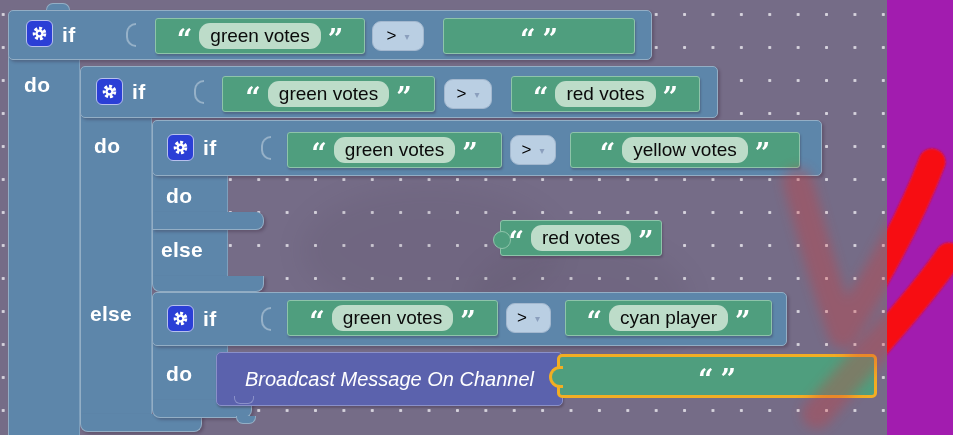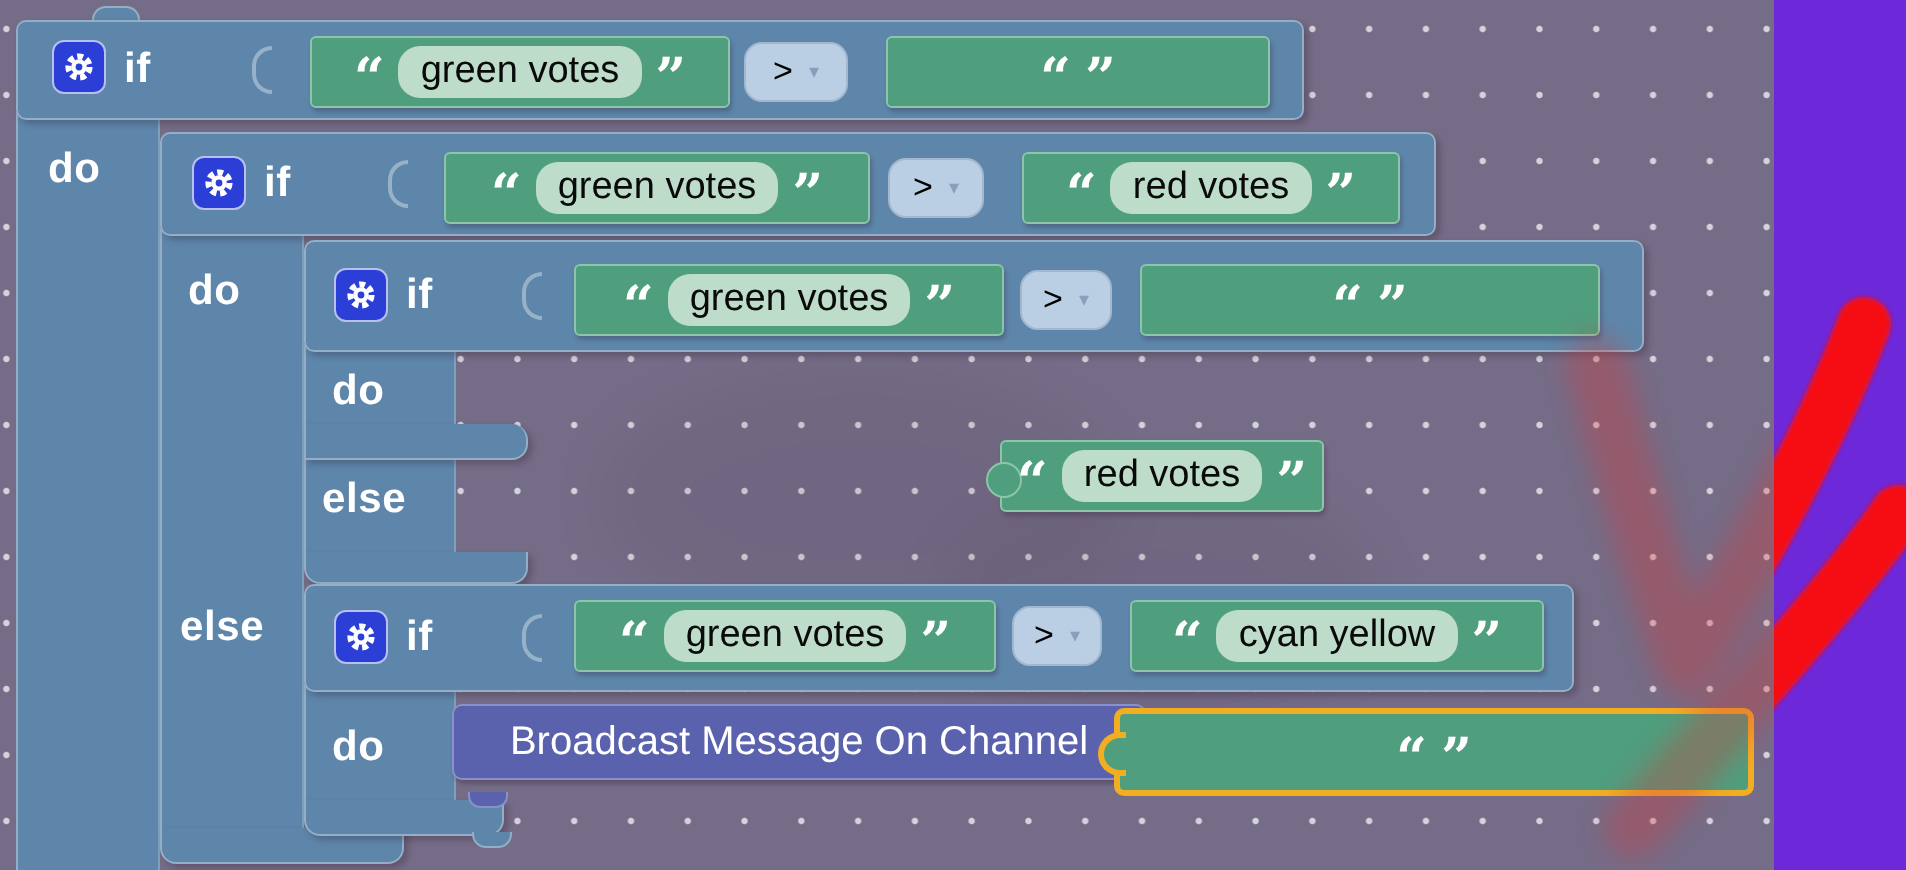--- a/index.html
+++ b/index.html
@@ -1,17 +1,17 @@
 <!DOCTYPE html>
 <html><head>
 <meta charset="utf-8">
 <style>
   * { margin:0; padding:0; box-sizing:border-box; }
   body { background:#ffffff; font-family:"Liberation Sans", sans-serif; }
-  .stage { position:relative; width:953px; height:435px; overflow:hidden; background:#6d28d9; }
+  .stage { position:relative; width:953px; height:435px; overflow:hidden; background:#a21caf; }
   .workspace {
     position:absolute; left:0; top:0; width:887px; height:435px;
     background-color:#756c87;
     background-image:radial-gradient(circle, #d5d2dc 1.3px, rgba(0,0,0,0) 1.9px);
     background-size:28.4px 33px; background-position:-11px -2px;
   }
   .smudge { position:absolute; border-radius:50%; background:#3a2c3e; filter:blur(14px); opacity:.08; pointer-events:none; }
 
   
   .hdr { position:absolute; background:#5d86aa; border:1px solid #93aec5; border-radius:5px;
@@ -141,20 +141,21 @@
       <span class="quote">“</span>
       <span class="tfield">green votes</span>
       <span class="quote">”</span>
     </div>
     <div class="dd" style="left:510px; top:135px; width:46px;">
       <span class="op">&gt;</span>
       <span class="caret">▾</span>
     </div>
     <div class="tblock" style="left:570px; top:132px; width:230px;">
       <span class="quote">“</span>
+      <span class="tfield">yellow votes</span>
       <span class="quote">”</span>
     </div>
     <div class="kw" style="left:166px; top:184px;">do</div>
     <div class="kw" style="left:161px; top:238px;">else</div>
 
     <div class="tblock" style="left:500px; top:220px; width:162px; z-index:5;">
       <span class="quote">“</span>
       <span class="tfield">red votes</span>
       <span class="quote">”</span>
     </div>
@@ -176,26 +177,26 @@
       <span class="quote">“</span>
       <span class="tfield">green votes</span>
       <span class="quote">”</span>
     </div>
     <div class="dd" style="left:506px; top:303px; width:45px;">
       <span class="op">&gt;</span>
       <span class="caret">▾</span>
     </div>
     <div class="tblock" style="left:565px; top:300px; width:207px;">
       <span class="quote">“</span>
-      <span class="tfield">cyan yellow</span>
+      <span class="tfield">cyan player</span>
       <span class="quote">”</span>
     </div>
     <div class="kw" style="left:166px; top:362px;">do</div>
 
-    <div class="bcast" style="left:226px; top:352px; width:347px; height:38px;">
+    <div class="bcast" style="left:216px; top:352px; width:347px; height:54px;font-style:italic;">
       <span>Broadcast Message On Channel</span>
     </div>
     <div class="bcast-notch" style="left:234px; top:396px; width:20px; height:8px;"></div>
 
     <div class="goldwrap" style="left:557px; top:354px; width:320px; height:44px;">
       <span class="goldtab"></span>
       <span class="quote">“</span>
       <span class="quote">”</span>
     </div>
   </div>

